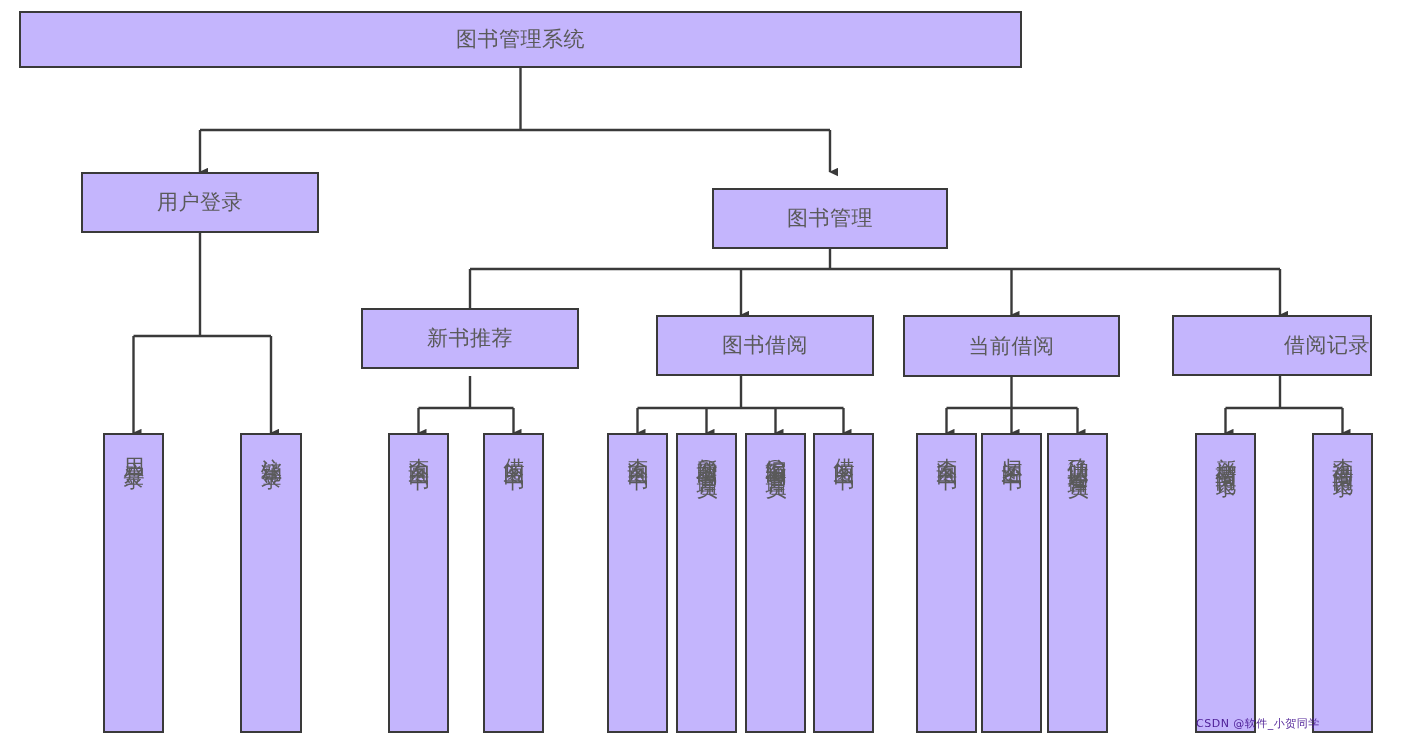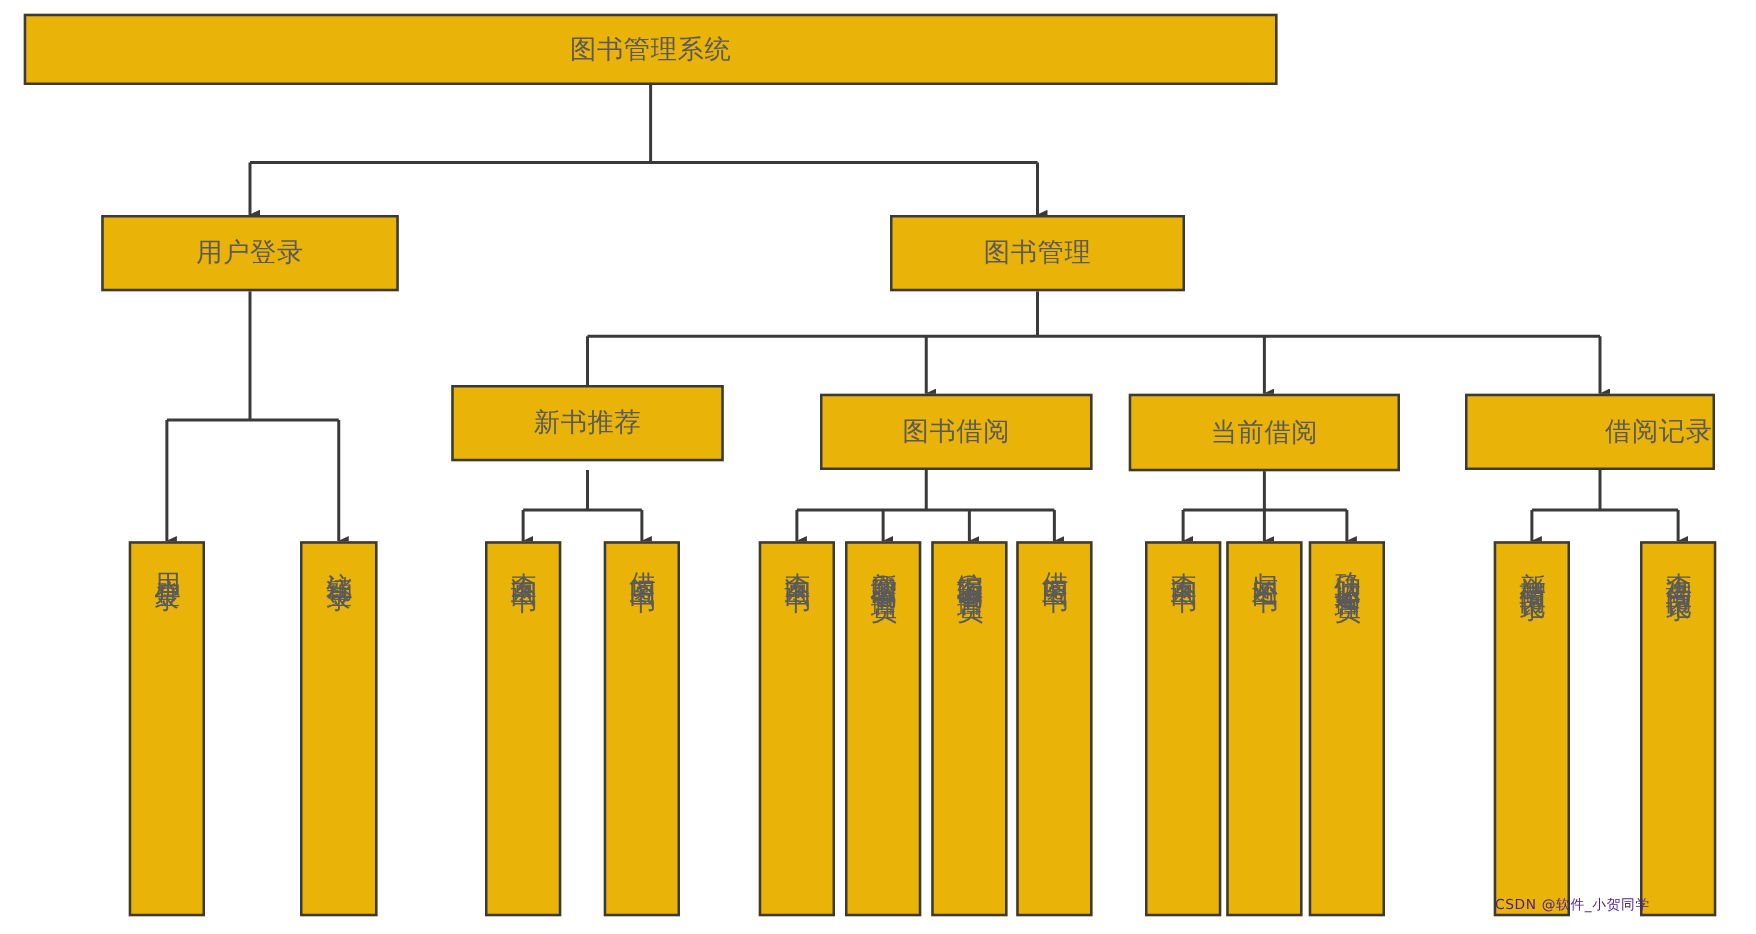--- a/index.html
+++ b/index.html
@@ -22,21 +22,21 @@
     position: absolute;
     left: 0;
     top: 0;
     width: 1405px;
     height: 747px;
     pointer-events: none;
   }
   .node {
     position: absolute;
     box-sizing: border-box;
-    background: #eab308;
+    background: #c4b5fd;
     border: 2px solid #3a3a3a;
     display: flex;
     align-items: center;
     justify-content: center;
     overflow: hidden;
   }
   .node .label {
     color: #5a5a5a;
     text-align: center;
     line-height: 1.18;
@@ -121,21 +121,21 @@
       </g>
   </svg>
 
   <div id="node-layer">
       <div class="node horiz root" style="left: 19px; top: 11px; width: 1003px; height: 57px;">
         <span class="label">图书管理系统</span>
       </div>
       <div class="node horiz" style="left: 81px; top: 172px; width: 238px; height: 61px;">
         <span class="label">用户登录</span>
       </div>
-      <div class="node horiz" style="left: 712px; top: 172px; width: 236px; height: 61px;">
+      <div class="node horiz" style="left: 712px; top: 188px; width: 236px; height: 61px;">
         <span class="label">图书管理</span>
       </div>
       <div class="node horiz" style="left: 361px; top: 308px; width: 218px; height: 61px;">
         <span class="label">新书推荐</span>
       </div>
       <div class="node horiz" style="left: 632px; top: 315px; width: 218px; height: 61px; margin-left: 24px;">
         <span class="label">图书借阅</span>
       </div>
       <div class="node horiz" style="left: 903px; top: 315px; width: 217px; height: 62px;">
         <span class="label">当前借阅</span>

